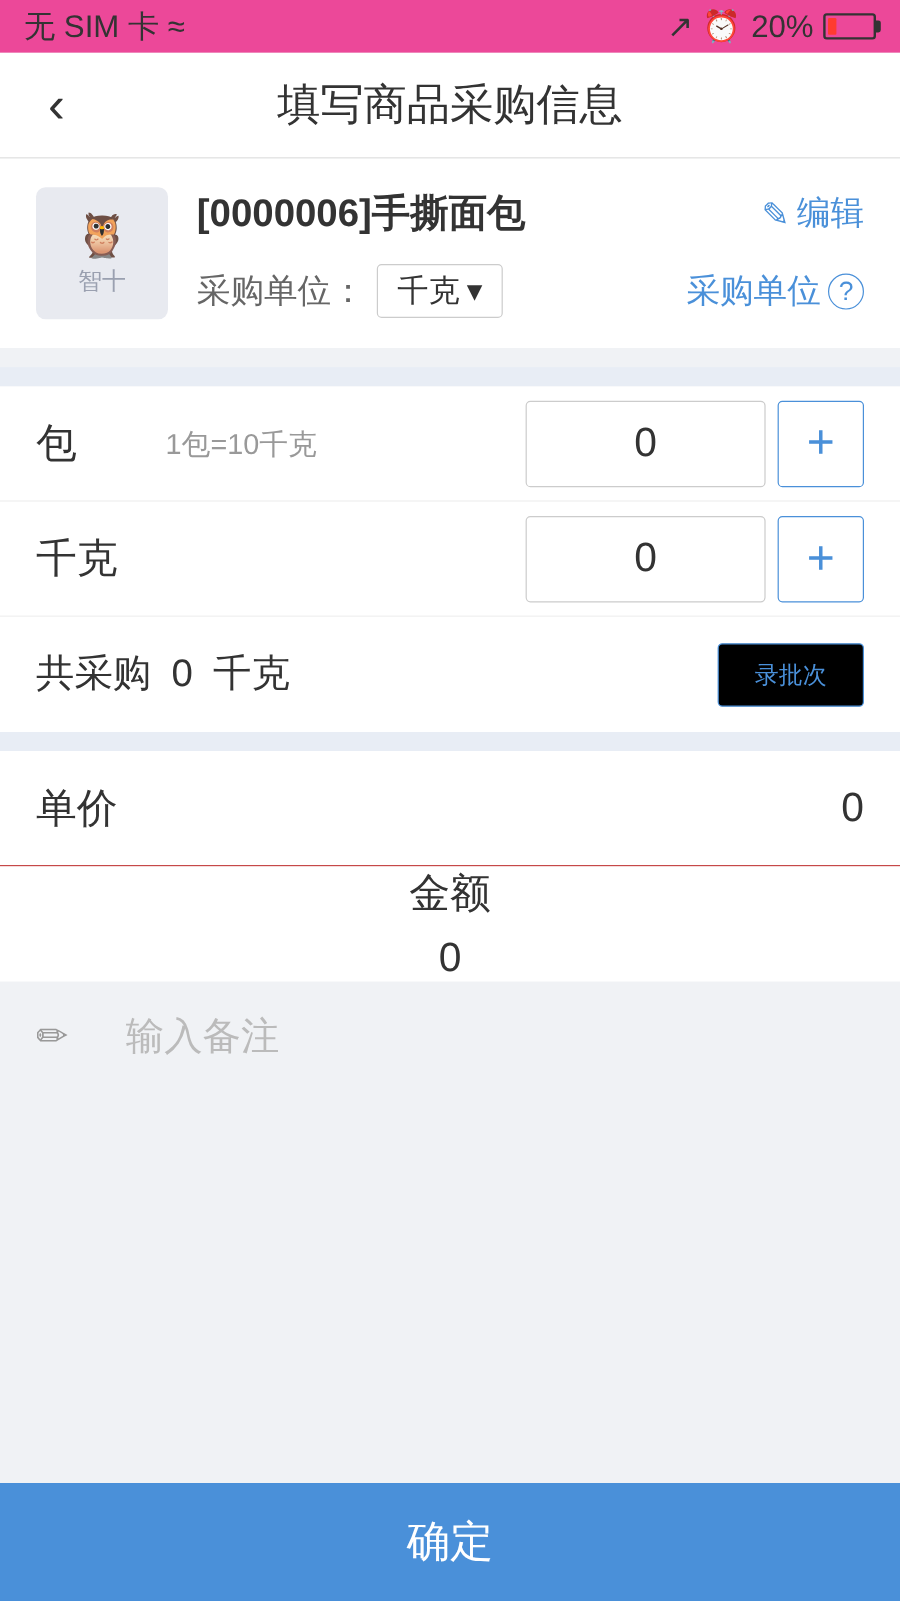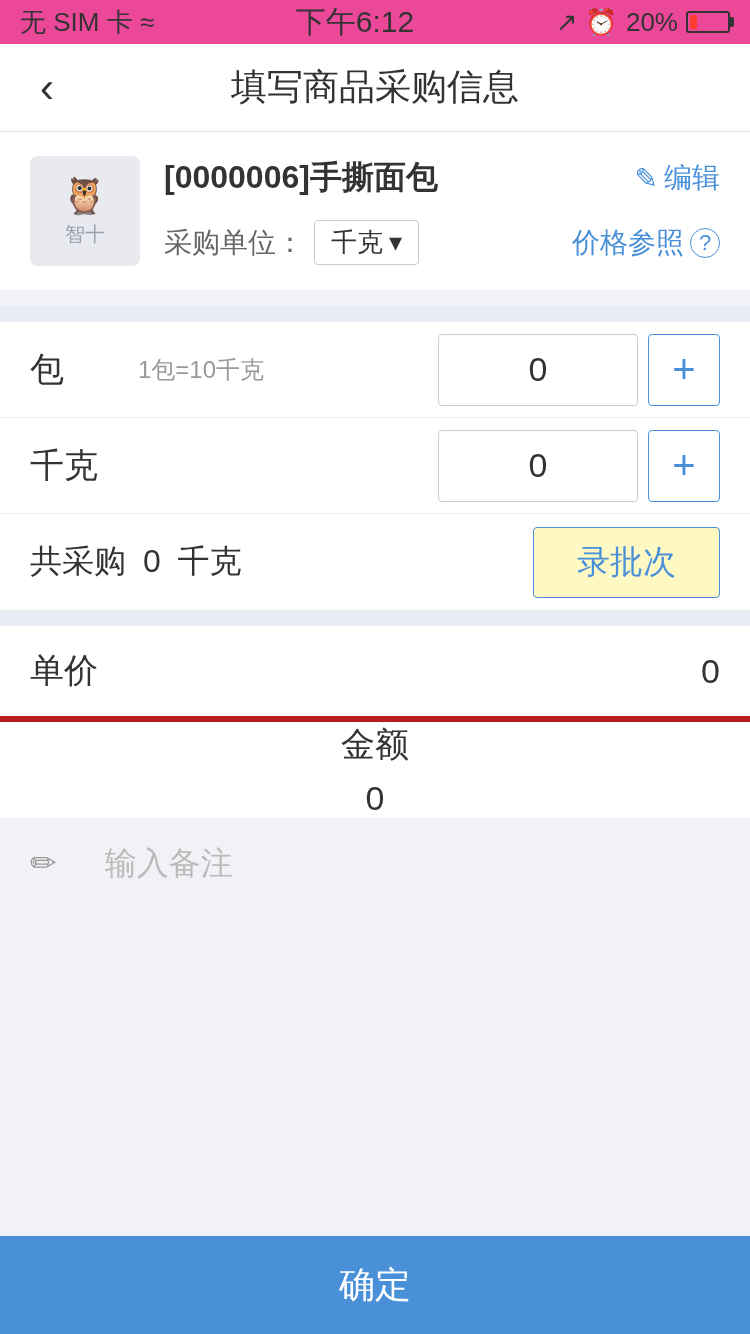--- a/index.html
+++ b/index.html
@@ -219,34 +219,34 @@
       gap: 20px;
     }
     .summary-text {
       font-size: 32px;
       color: #333;
       flex: 1;
     }
     .record-btn {
       border: 1px solid #4a90d9;
       color: #4a90d9;
-      font-size: 33px;
-      padding: 12px 43px;
+      font-size: 20px;
+      padding: 12px 30px;
       border-radius: 4px;
       cursor: pointer;
-      background: #fef9c3;
+      background: #000000;
     }
 
     
     .price-row {
       display: flex;
       align-items: center;
       padding: 0 30px;
       height: 96px;
-      border-bottom: 6px solid #b91c1c;
+      border-bottom: 1px solid #b91c1c;
       background: #fff;
     }
     .price-row-label {
       font-size: 34px;
       color: #333;
       flex: 1;
     }
     .price-row-value {
       font-size: 34px;
       color: #333;
@@ -295,21 +295,20 @@
       font-weight: 400;
     }
   </style>
 </head>
 <body>
 
 <div class="status-bar">
   <div class="status-left">
     <span>无 SIM 卡 ≈</span>
   </div>
-  <div class="status-center">下午6:12</div>
   <div class="status-right">
     <span>↗</span>
     <span>⏰</span>
     <span>20%</span>
     <span class="battery-icon">
       <span class="battery-fill"></span>
     </span>
   </div>
 </div>
 
@@ -333,21 +332,21 @@
     </div>
     <div class="product-unit-row">
       <div style="display:flex; align-items:center;font-family:Liberation Serif, serif;">
         <span class="product-unit-label">采购单位：</span>
         <span class="unit-select">
           <span>千克</span>
           <span>▾</span>
         </span>
       </div>
       <span class="price-ref">
-        <span>价格参照</span>
+        <span>采购单位</span>
         <span style="border:1px solid #4a90d9; border-radius:50%; width:30px; height:30px; display:inline-flex; align-items:center; justify-content:center; font-size:22px;">?</span>
       </span>
     </div>
   </div>
 </div>
 
 <div class="divider"></div>
 
 <div class="section-white">
   <div class="input-row">

